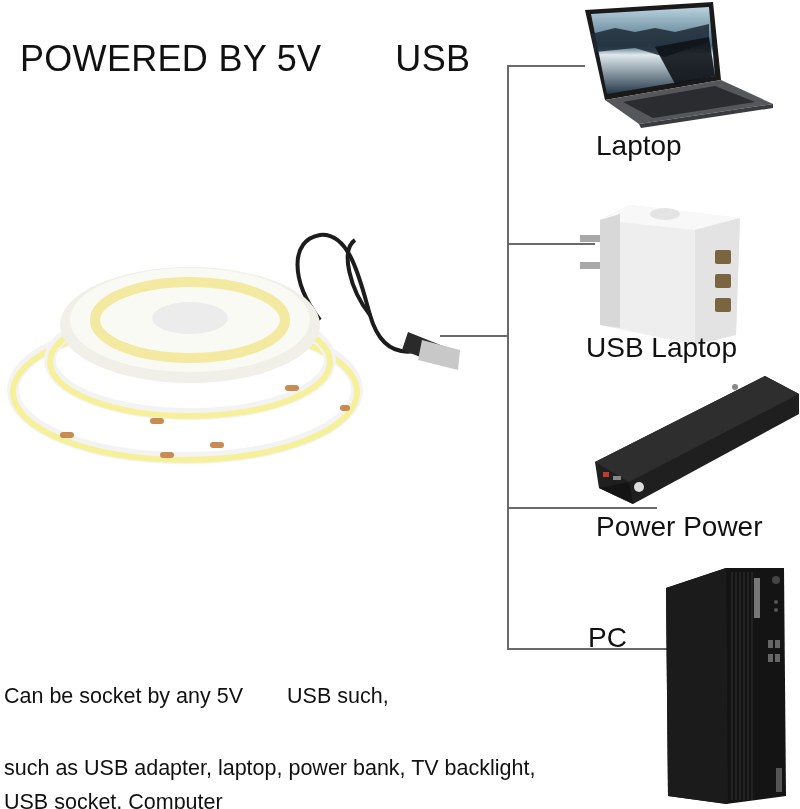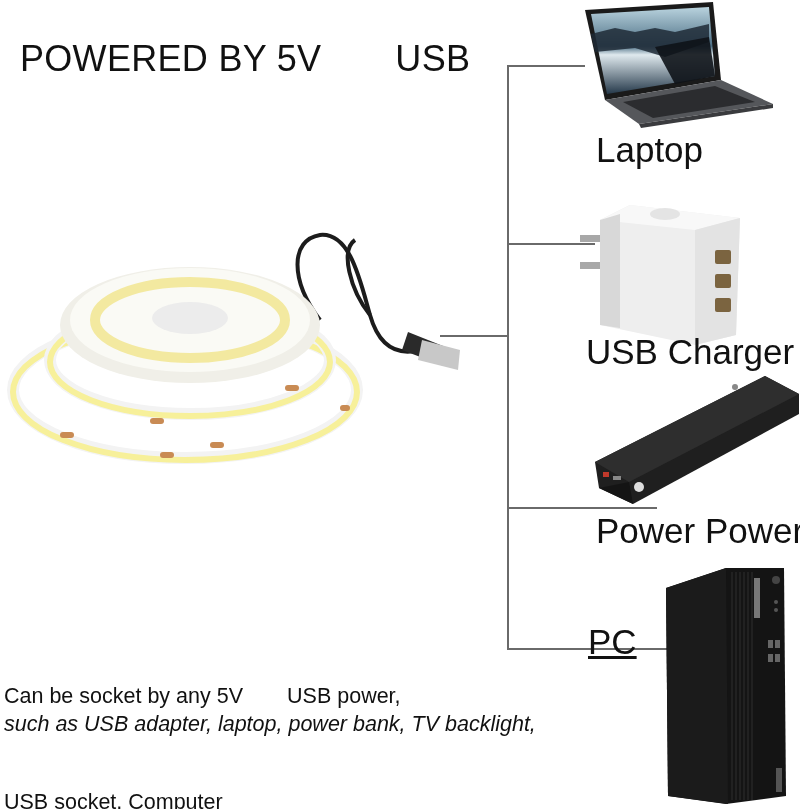--- a/index.html
+++ b/index.html
@@ -1,20 +1,20 @@
 <!DOCTYPE html>
 <html><head>
 <meta charset="utf-8">
 <style>
   html, body { margin:0; padding:0; background:#ffffff; }
   body { width:800px; height:809px; position:relative; overflow:hidden; font-family:"Liberation Sans", sans-serif; color:#111; }
   .abs { position:absolute; }
   .title { left:20px; top:38px; font-size:36px; letter-spacing:0.3px; white-space:nowrap; }
   .title .gap { display:inline-block; width:74px; }
-  .label { font-size:35px; white-space:nowrap; }
+  .label { font-size:28px; white-space:nowrap; }
   .desc { left:4px; font-size:21.5px; white-space:nowrap; }
   .desc .gap { display:inline-block; width:44px; }
   .line { position:absolute; background:#6a6a6a; }
   svg { position:absolute; overflow:visible; }
 </style>
 </head>
 <body>
 
 <div class="abs title">
   <span>POWERED BY 5V</span><span class="gap"></span><span>USB</span>
@@ -53,21 +53,21 @@
   <rect x="0" y="62" width="22" height="7" fill="#a8a8a8"></rect>
   <polygon points="20,20 50,5 160,18 156,135 115,145 20,125" fill="#eeeeee"></polygon>
   <polygon points="20,20 50,5 160,18 115,30" fill="#f8f8f8"></polygon>
   <polygon points="115,30 160,18 156,135 115,145" fill="#e3e3e3"></polygon>
   <polygon points="20,20 40,14 40,128 20,125" fill="#d8d8d8"></polygon>
   <ellipse cx="85" cy="14" rx="15" ry="6" fill="#e4e4e4"></ellipse>
   <rect x="135" y="50" width="16" height="14" rx="2" fill="#7b6440"></rect>
   <rect x="135" y="74" width="16" height="14" rx="2" fill="#7b6440"></rect>
   <rect x="135" y="98" width="16" height="14" rx="2" fill="#7b6440"></rect>
 </svg>
-<div class="abs label" style="left:586px; top:332px;">USB Charger</div>
+<div class="abs label" style="left:586px; top:332px;">USB Laptop</div>
 
 <svg style="left:595px; top:376px;" width="205" height="130" viewBox="0 0 205 130">
   <polygon points="0,86 170,0 204,18 204,38 38,128 4,112" fill="#1f1f1f"></polygon>
   <polygon points="0,86 170,0 204,18 34,106" fill="#2e2e2e"></polygon>
   <polygon points="4,112 34,106 38,128" fill="#141414"></polygon>
   <circle cx="44" cy="111" r="5" fill="#dddddd"></circle>
   <rect x="8" y="96" width="6" height="5" fill="#c0392b"></rect>
   <rect x="18" y="100" width="8" height="4" fill="#888"></rect>
   <circle cx="40" cy="15" r="3" fill="#888" transform="translate(100,-4)"></circle>
 </svg>
@@ -87,21 +87,21 @@
   <rect x="88" y="10" width="6" height="40" fill="#777"></rect>
   <circle cx="110" cy="12" r="4" fill="#444"></circle>
   <circle cx="110" cy="34" r="2" fill="#555"></circle>
   <circle cx="110" cy="42" r="2" fill="#555"></circle>
   <rect x="102" y="72" width="5" height="8" fill="#666"></rect>
     <rect x="109" y="72" width="5" height="8" fill="#666"></rect>
   <rect x="102" y="86" width="5" height="8" fill="#666"></rect>
     <rect x="109" y="86" width="5" height="8" fill="#666"></rect>
   <rect x="110" y="200" width="6" height="24" fill="#555"></rect>
 </svg>
-<div class="abs label" style="left:588px; top:622px;text-decoration:underline;">PC</div>
+<div class="abs label" style="left:588px; top:622px;">PC</div>
 
 <svg style="left:10px; top:220px;" width="450" height="250" viewBox="0 0 450 250">
 
   <path d="M310,100 C280,60 280,20 310,15 C340,12 350,60 360,95 C370,130 390,135 410,130" fill="none" stroke="#1c1c1c" stroke-width="4"></path>
   <path d="M360,95 C340,70 330,30 345,20" fill="none" stroke="#1c1c1c" stroke-width="4"></path>
   <polygon points="398,112 438,128 434,146 392,130" fill="#2a2a2a"></polygon>
   <polygon points="412,120 450,130 448,150 408,140" fill="#c8c8c8"></polygon>
 
   <ellipse cx="175" cy="170" rx="172" ry="68" fill="none" stroke="#f3f3f3" stroke-width="12"></ellipse>
   <ellipse cx="175" cy="172" rx="172" ry="68" fill="none" stroke="#f7f09a" stroke-width="6"></ellipse>
@@ -118,16 +118,16 @@
     <rect x="50" y="212" width="14" height="6" rx="3"></rect>
     <rect x="150" y="232" width="14" height="6" rx="3"></rect>
     <rect x="200" y="222" width="14" height="6" rx="3"></rect>
     <rect x="140" y="198" width="14" height="6" rx="3"></rect>
     <rect x="275" y="165" width="14" height="6" rx="3"></rect>
     <rect x="330" y="185" width="10" height="6" rx="3"></rect>
   </g>
 </svg>
 
 <div class="abs desc" style="top:684px;">
-  <span>Can be socket by any 5V</span><span class="gap"></span><span>USB power,</span>
+  <span>Can be socket by any 5V</span><span class="gap"></span><span>USB such,</span>
 </div>
-<div class="abs desc" style="top:712px;font-style:italic;">such as USB adapter, laptop, power bank, TV backlight,</div>
+<div class="abs desc" style="top:756px;">such as USB adapter, laptop, power bank, TV backlight,</div>
 <div class="abs desc" style="top:790px;">USB socket, Computer</div>
 
 </body></html>

